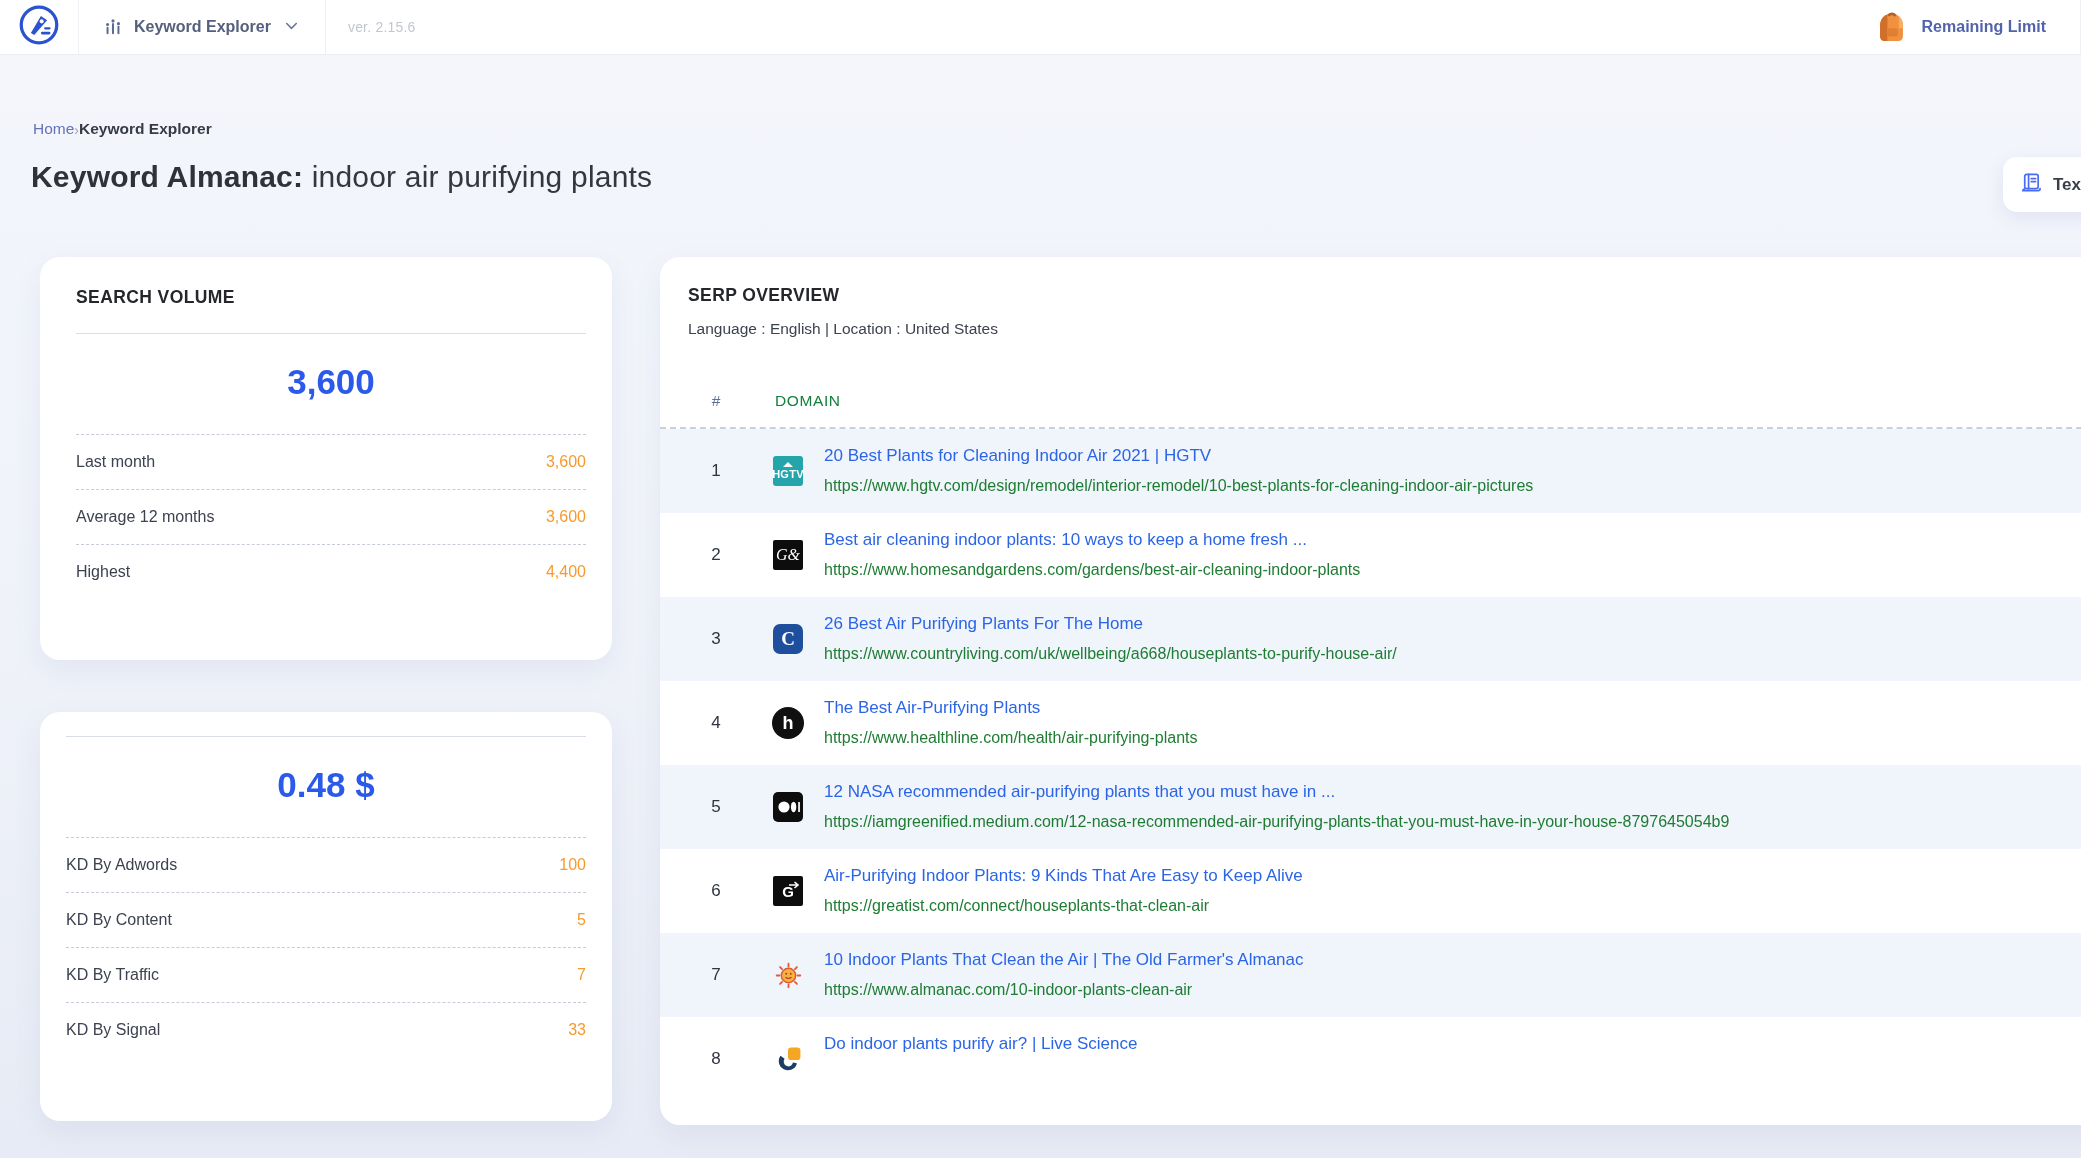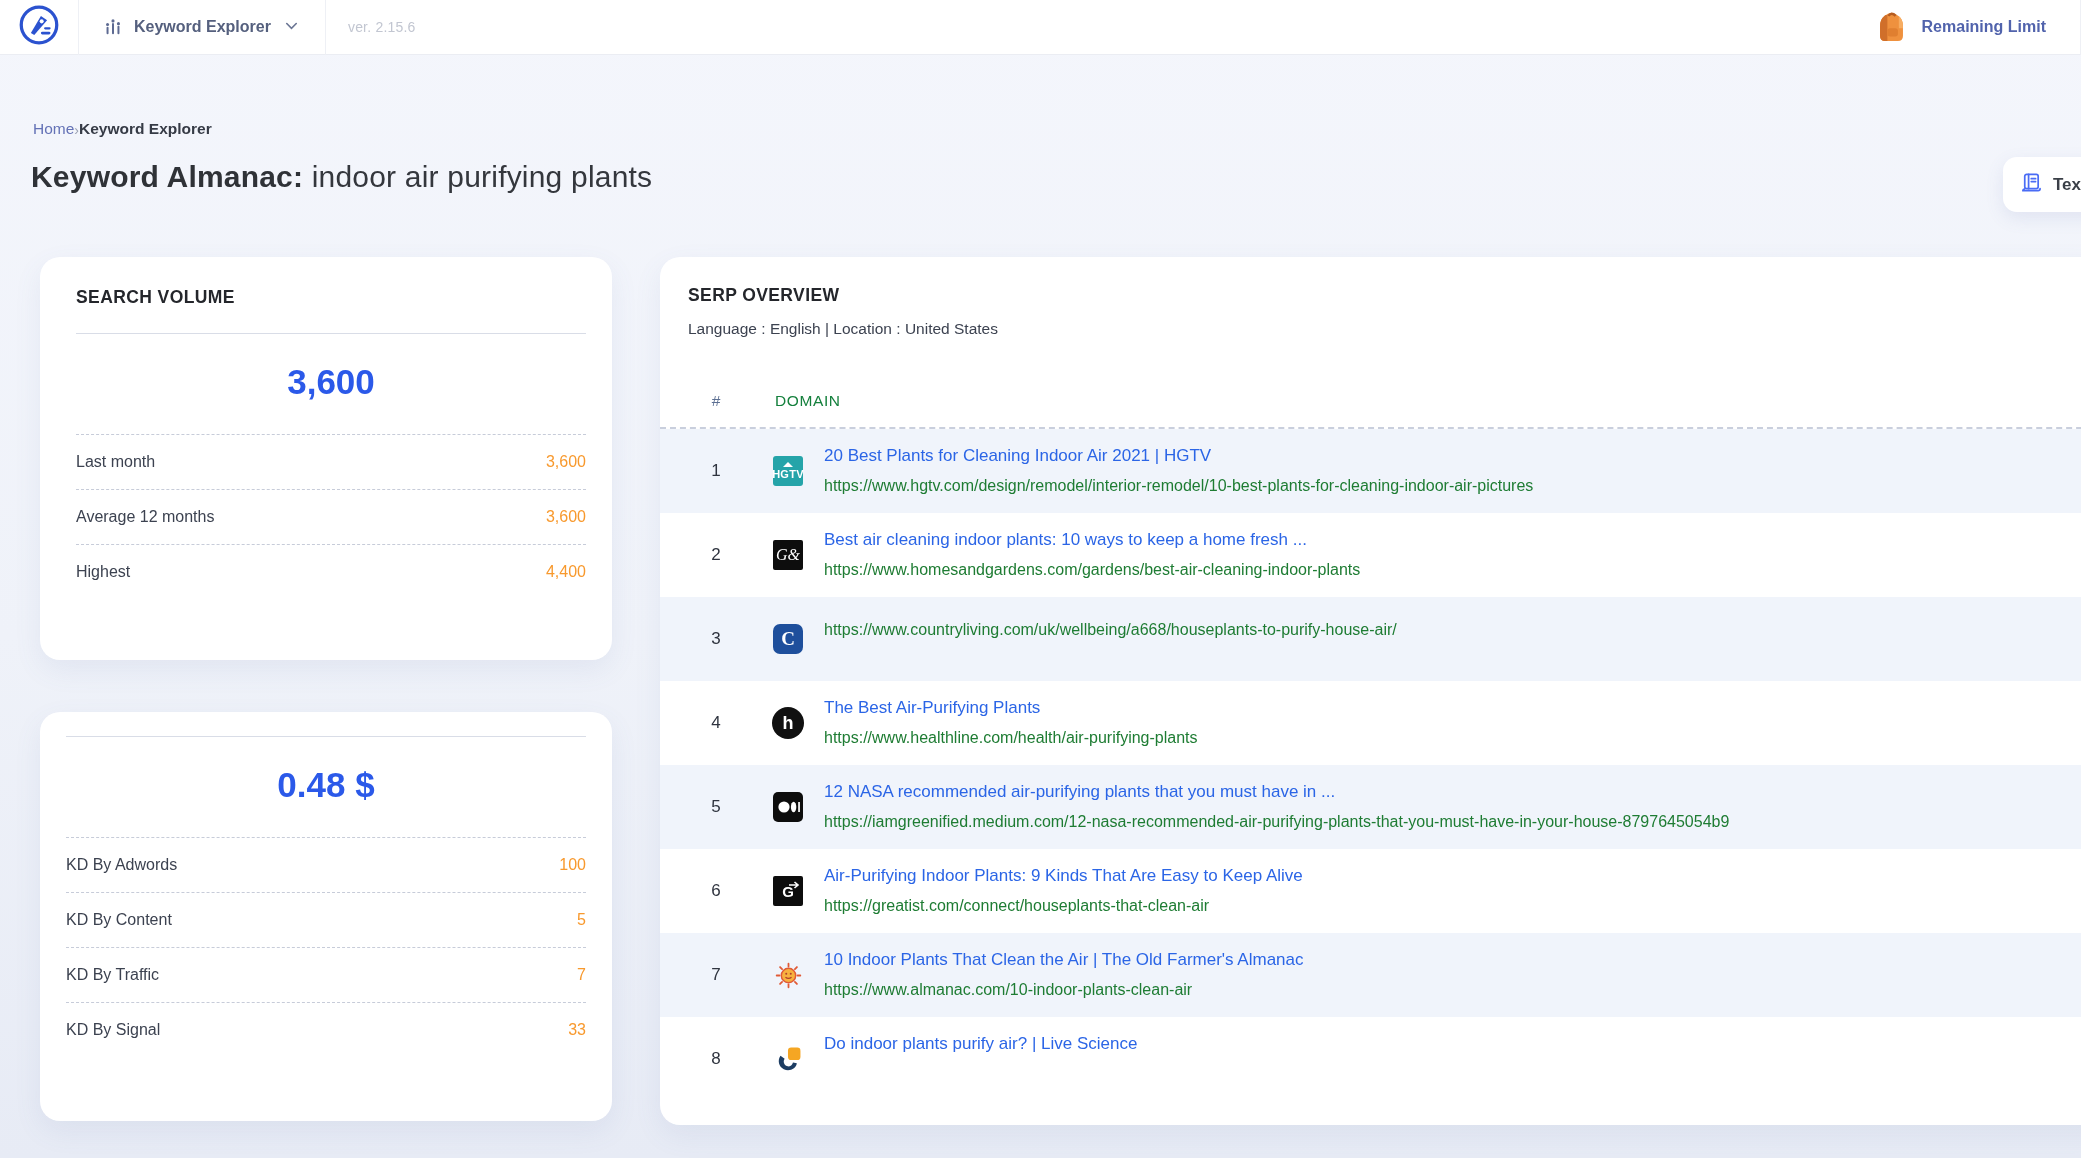--- a/index.html
+++ b/index.html
@@ -254,20 +254,21 @@
         <span class="serp-url">https://www.homesandgardens.com/gardens/best-air-cleaning-indoor-plants</span>
       </span>
     </div>
 
     <div class="serp-row">
       <span class="serp-rank">3</span>
       <span class="serp-fav">
         <span class="fav-box fav-cl">C</span>
       </span>
       <span class="serp-text">
+        <span class="serp-title">26 Best Air Purifying Plants For The Home</span>
         <span class="serp-url">https://www.countryliving.com/uk/wellbeing/a668/houseplants-to-purify-house-air/</span>
       </span>
     </div>
 
     <div class="serp-row">
       <span class="serp-rank">4</span>
       <span class="serp-fav">
         <span class="fav-box fav-hl">h</span>
       </span>
       <span class="serp-text">

